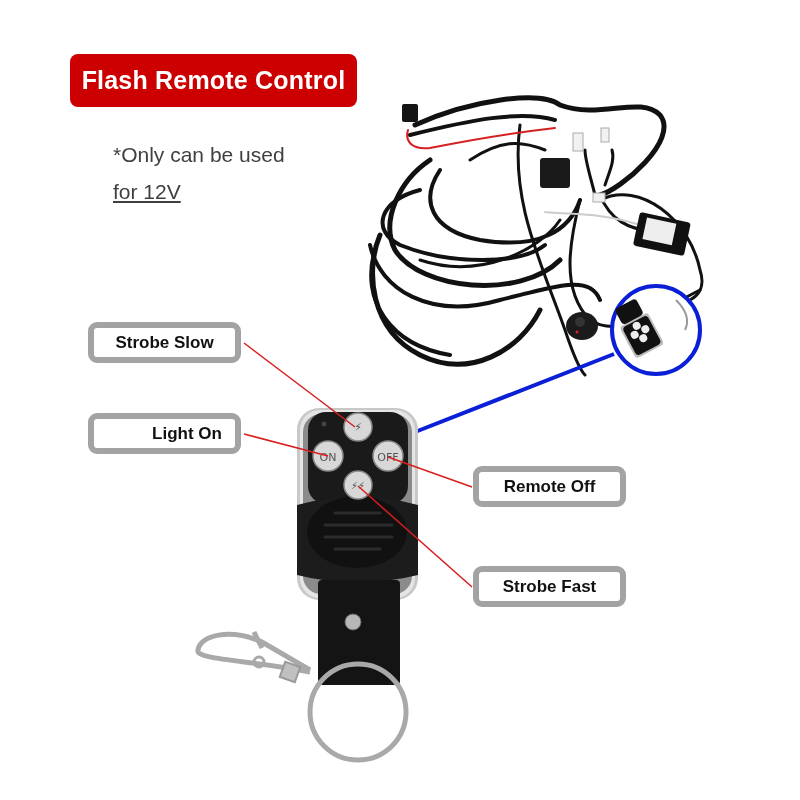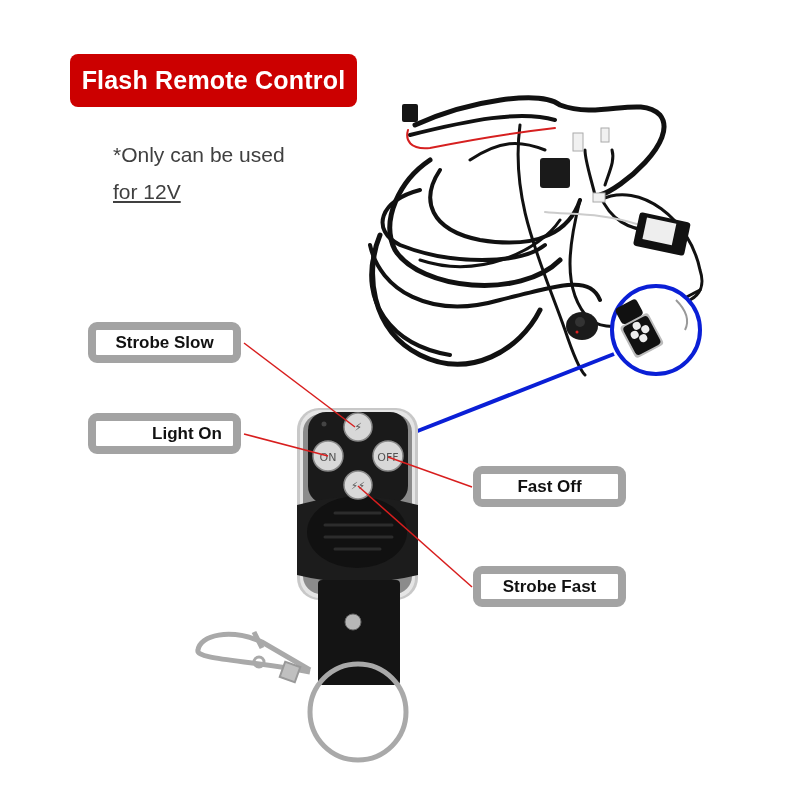--- a/index.html
+++ b/index.html
@@ -7,21 +7,21 @@
   .title-badge {
     position: absolute; left: 70px; top: 54px; width: 287px; height: 53px;
     background: #cc0000; border-radius: 8px; color: #fff;
     font-size: 25px; font-weight: bold; display: flex; align-items: center; justify-content: center;
     letter-spacing: 0.2px;
   }
   .note { position: absolute; left: 90px; color: #404040; font-size: 21px; margin-left: 23px; }
   .note.l1 { top: 143px; }
   .note.l2 { top: 180px; text-decoration: underline; }
   .callout {
-    position: absolute; width: 153px; height: 41px; border: 8px solid #a3a3a3; border-radius: 9px;
+    position: absolute; width: 153px; height: 41px; border: 6px solid #a3a3a3; border-radius: 9px;
     background: #fff; color: #111; font-weight: bold; font-size: 17px;
     display: flex; align-items: center; justify-content: center; box-sizing: border-box;
   }
   svg.scene { position: absolute; left: 0; top: 0; }
 </style>
 </head>
 <body>
 
 <svg class="scene" width="800" height="800" viewBox="0 0 800 800">
 
@@ -129,14 +129,14 @@
     <line x1="472" y1="587" x2="358" y2="486"></line>
   </g>
 </svg>
 
 <div class="title-badge">Flash Remote Control</div>
 <div class="note l1">*Only can be used</div>
 <div class="note l2">for 12V</div>
 
 <div class="callout" style="left:88px; top:322px;">Strobe Slow</div>
 <div class="callout" style="left:88px; top:413px;padding-left:45px;">Light On</div>
-<div class="callout" style="left:473px; top:466px;">Fast Off</div>
+<div class="callout" style="left:473px; top:466px;">Remote Off</div>
 <div class="callout" style="left:473px; top:566px;text-align:center;">Strobe Fast</div>
 
 </body></html>

